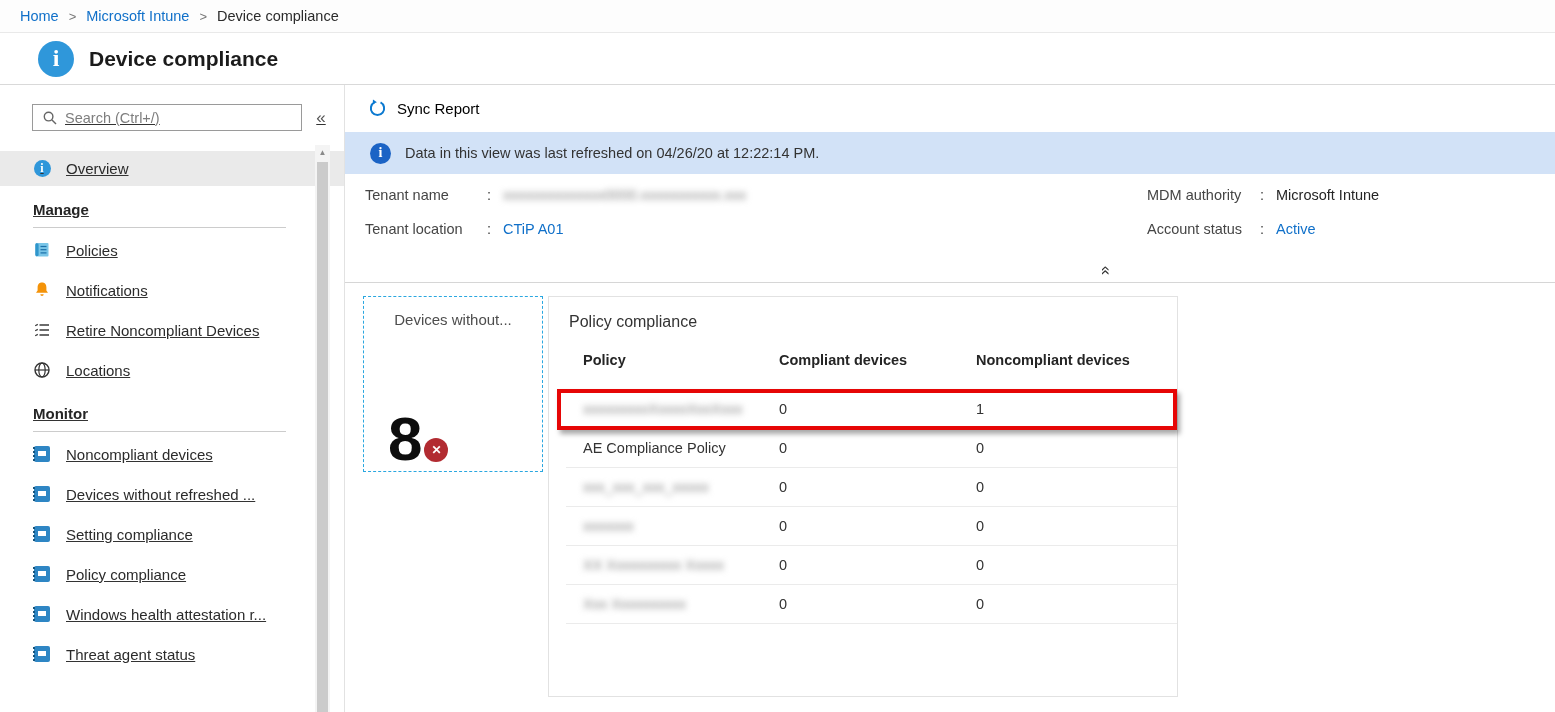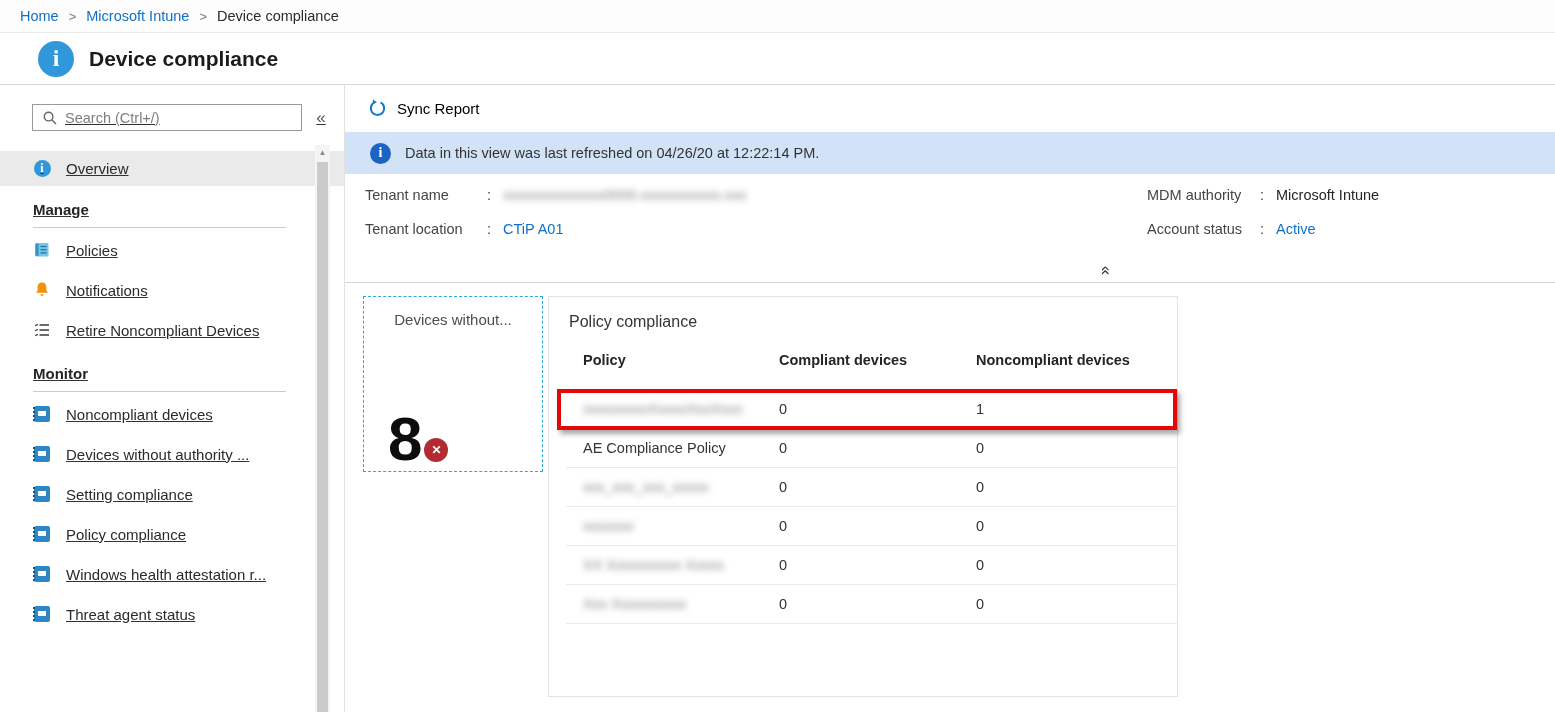--- a/index.html
+++ b/index.html
@@ -162,35 +162,45 @@
             <svg width="18" height="18" viewBox="0 0 18 18">
               <line x1="6.5" y1="4" x2="16" y2="4" stroke="#3a3a3a" stroke-width="1.5"></line>
               <line x1="6.5" y1="9" x2="16" y2="9" stroke="#3a3a3a" stroke-width="1.5"></line>
               <line x1="6.5" y1="14" x2="16" y2="14" stroke="#3a3a3a" stroke-width="1.5"></line>
               <path d="M2.2 4.8 l2.6 -1.4 M2.2 9.8 l2.6 -1.4 M2.2 14.8 l2.6 -1.4" stroke="#3a3a3a" stroke-width="1.2" fill="none"></path>
             </svg>
           </span>
           <span>Retire Noncompliant Devices</span>
         </div>
 
+        <div class="nav-item">
+          <span class="nav-icon">
+            <svg width="18" height="18" viewBox="0 0 18 18">
+              <circle cx="9" cy="9" r="7" fill="none" stroke="#333" stroke-width="1.4"></circle>
+              <ellipse cx="9" cy="9" rx="3.2" ry="7" fill="none" stroke="#333" stroke-width="1.2"></ellipse>
+              <line x1="2" y1="9" x2="16" y2="9" stroke="#333" stroke-width="1.2"></line>
+            </svg>
+          </span>
+          <span>Locations</span>
+        </div>
 
         <div class="section-header">Monitor</div>
         <hr class="section-divider">
 
         <div class="nav-item">
           <span class="nav-icon">
               <span class="report-icon"></span>
             </span>
           <span>Noncompliant devices</span>
         </div>
         <div class="nav-item">
           <span class="nav-icon">
               <span class="report-icon"></span>
             </span>
-          <span>Devices without authority ...</span>
+          <span>Devices without refreshed ...</span>
         </div>
         <div class="nav-item">
           <span class="nav-icon">
               <span class="report-icon"></span>
             </span>
           <span>Setting compliance</span>
         </div>
         <div class="nav-item">
           <span class="nav-icon">
               <span class="report-icon"></span>

